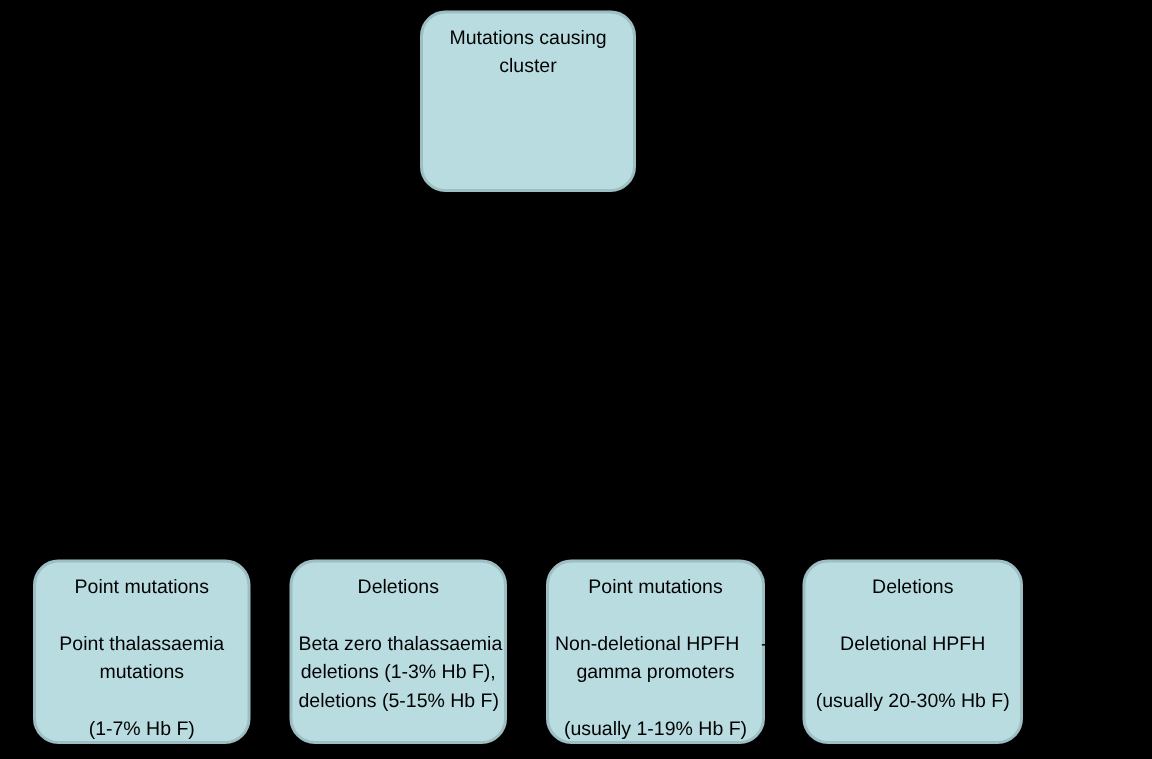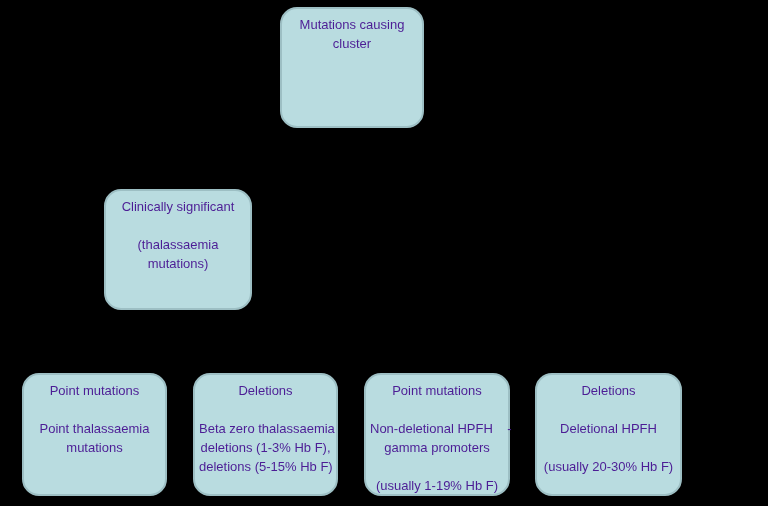--- a/index.html
+++ b/index.html
@@ -14,21 +14,21 @@
     background: #000000;
     overflow: hidden;
     font-family: "Liberation Sans", sans-serif;
   }
   .node {
     position: absolute;
     box-sizing: border-box;
     background: #b9dce0;
     border: 2px solid #9dbfc4;
     border-radius: 17px;
-    color: #4c1d95;
+    color: #000000;
     font-size: 13px;
     line-height: 19px;
     text-align: center;
     padding: 6px 4px;
   }
   .line {
     min-height: 19px;
     white-space: nowrap;
   }
   
@@ -43,34 +43,29 @@
 </head>
 <body>
 
 <div class="canvas">
 
   <div class="node node-root">
     <div class="line">Mutations causing</div>
     <div class="line">cluster</div>
   </div>
 
-  <div class="node node-sig">
-    <div class="line">Clinically significant</div>
-    <div class="line"></div>
-    <div class="line">(thalassaemia</div>
-    <div class="line">mutations)</div>
-  </div>
 
 
   <div class="node node-leaf-1">
     <div class="line">Point mutations</div>
     <div class="line"></div>
     <div class="line">Point thalassaemia</div>
     <div class="line">mutations</div>
     <div class="line"></div>
+    <div class="line">(1-7% Hb F)</div>
   </div>
 
   <div class="node node-leaf-2">
     <div class="line">Deletions</div>
     <div class="line"></div>
     <div class="line">Beta zero thalassaemia</div>
     <div class="line">deletions (1-3% Hb F),</div>
     <div class="line">deletions (5-15% Hb F)</div>
   </div>
 

